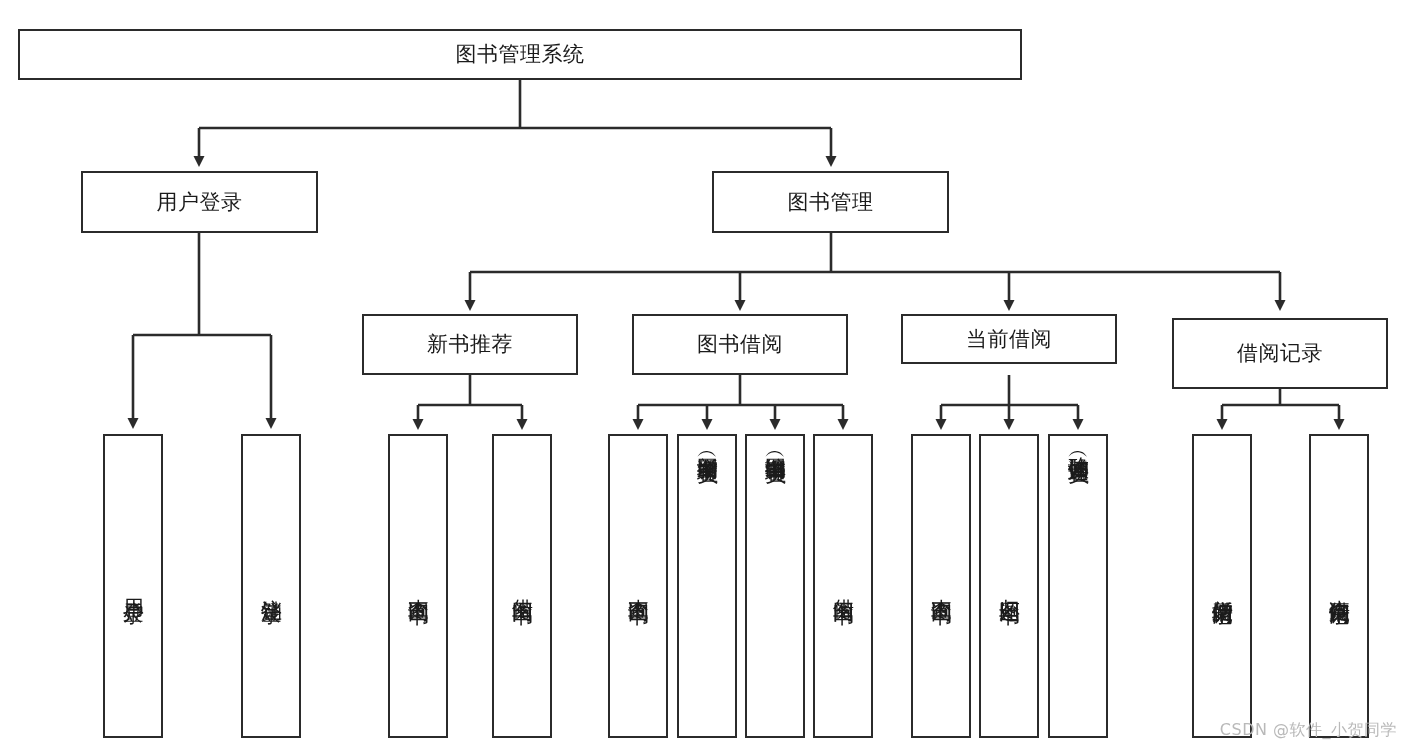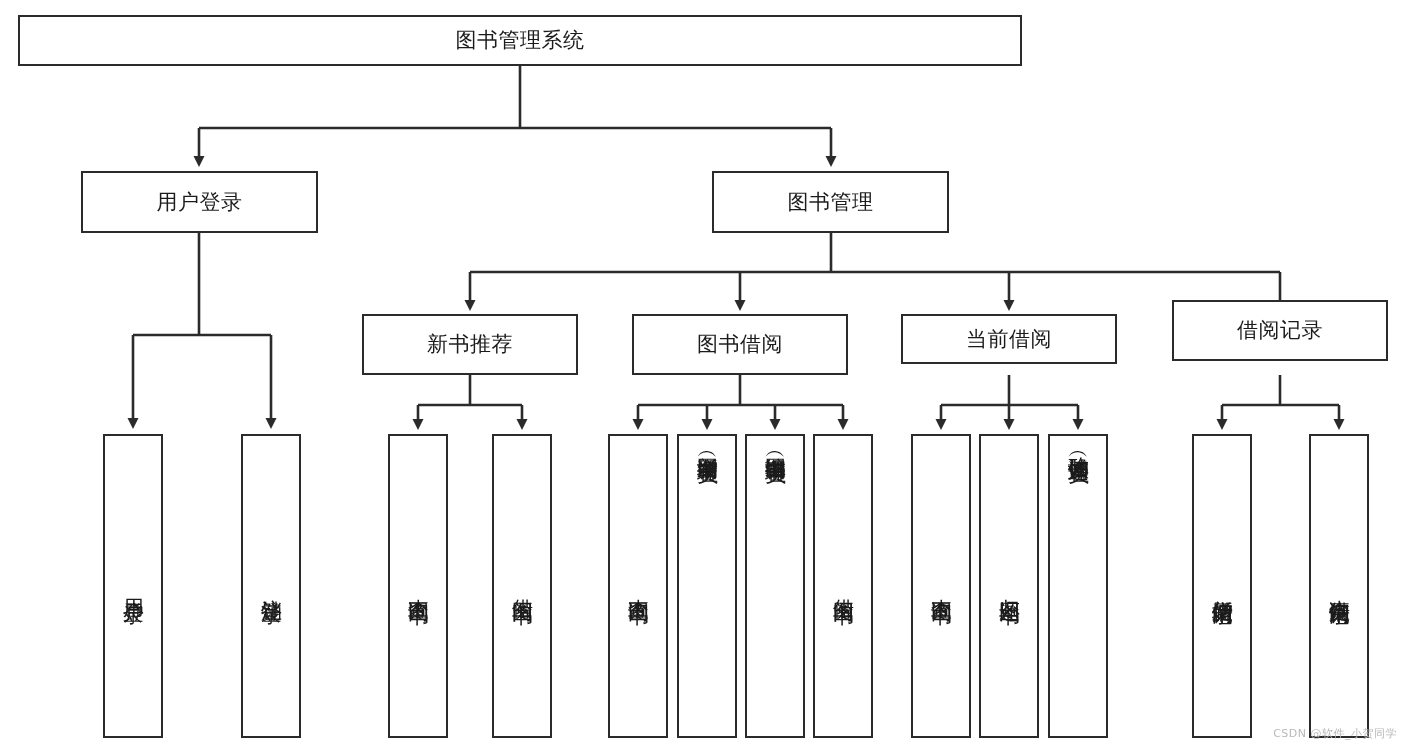--- a/index.html
+++ b/index.html
@@ -61,21 +61,21 @@
     letter-spacing: 1px;
   }
   
   .node.vert.toptext {
     align-items: flex-start;
   }
   .watermark {
     position: absolute;
     right: 8px;
     bottom: 6px;
-    font-size: 11px;
+    font-size: 16px;
     color: #b9b9b9;
     white-space: nowrap;
     letter-spacing: 0.5px;
     text-align: right;
   }
 </style>
 </head>
 <body>
 
 <div id="canvas">
@@ -123,21 +123,21 @@
       <path d="M1009,405 L1009,421" marker-end="url(#arrow)"></path>
       <path d="M1078,405 L1078,421" marker-end="url(#arrow)"></path>
 
       <path d="M1280,375 L1280,405"></path>
       <path d="M1222,405 L1339,405"></path>
       <path d="M1222,405 L1222,421" marker-end="url(#arrow)"></path>
       <path d="M1339,405 L1339,421" marker-end="url(#arrow)"></path>
     </g>
   </svg>
 
-  <div class="node" style="left:18px; top:15px; width:1004px; height:51px;">
+  <div class="node" style="left:18px; top:29px; width:1004px; height:51px;">
     <span class="label">图书管理系统</span>
   </div>
 
   <div class="node" style="left:81px; top:171px; width:237px; height:62px;">
     <span class="label">用户登录</span>
   </div>
 
   <div class="node" style="left:712px; top:171px; width:237px; height:62px;justify-content:center;">
     <span class="label">图书管理</span>
   </div>
@@ -147,21 +147,21 @@
   </div>
 
   <div class="node" style="left:632px; top:314px; width:216px; height:61px;">
     <span class="label">图书借阅</span>
   </div>
 
   <div class="node" style="left:901px; top:314px; width:216px; height:50px;">
     <span class="label">当前借阅</span>
   </div>
 
-  <div class="node" style="left:1172px; top:300px; width:216px; height:61px;">
+  <div class="node" style="left:1172px; top:318px; width:216px; height:71px;">
     <span class="label">借阅记录</span>
   </div>
 
   <div class="node vert" style="left:103px; top:434px; width:60px; height:304px;">
     <span class="label">用户登录</span>
   </div>
 
   <div class="node vert" style="left:241px; top:434px; width:60px; height:304px;">
     <span class="label">注销登录</span>
   </div>

